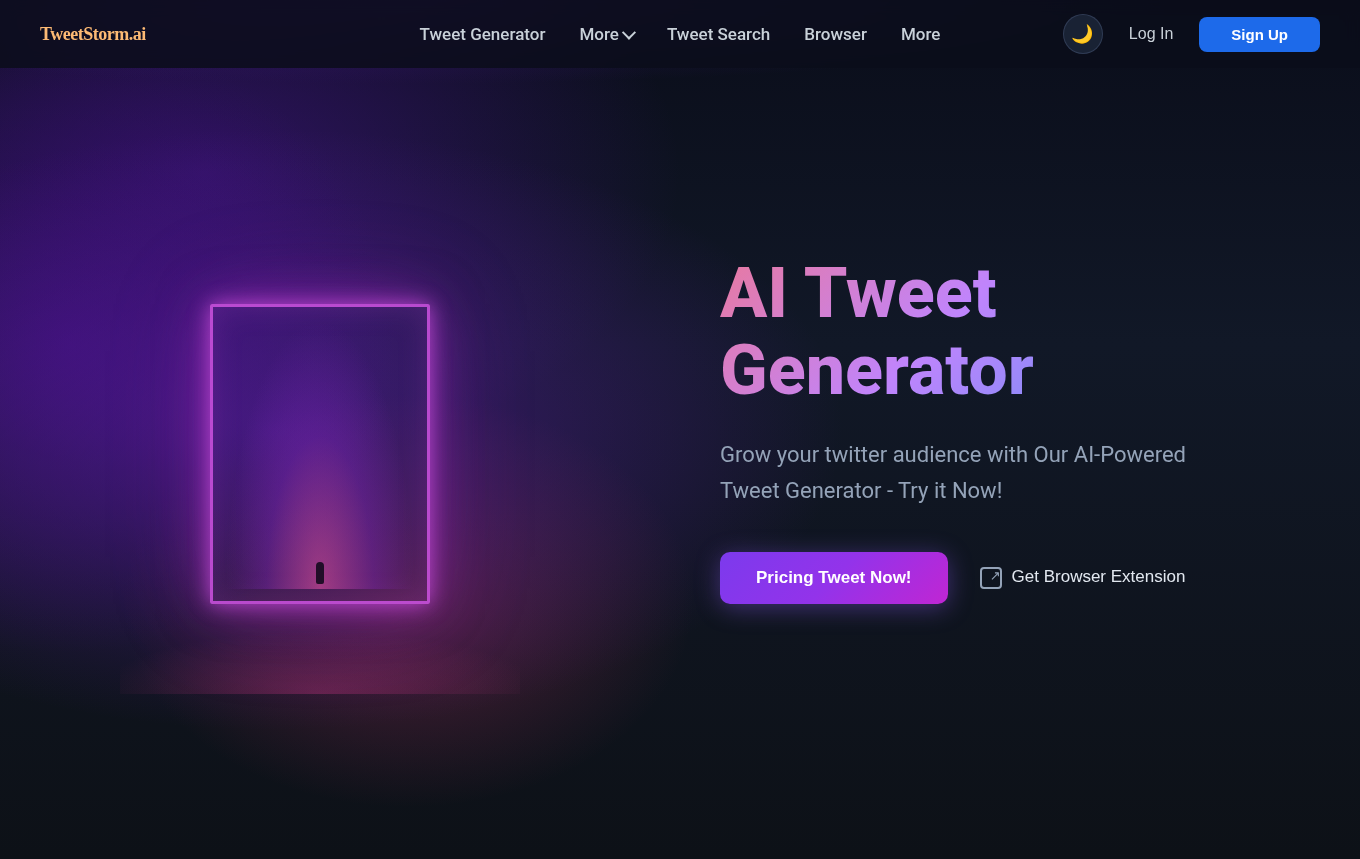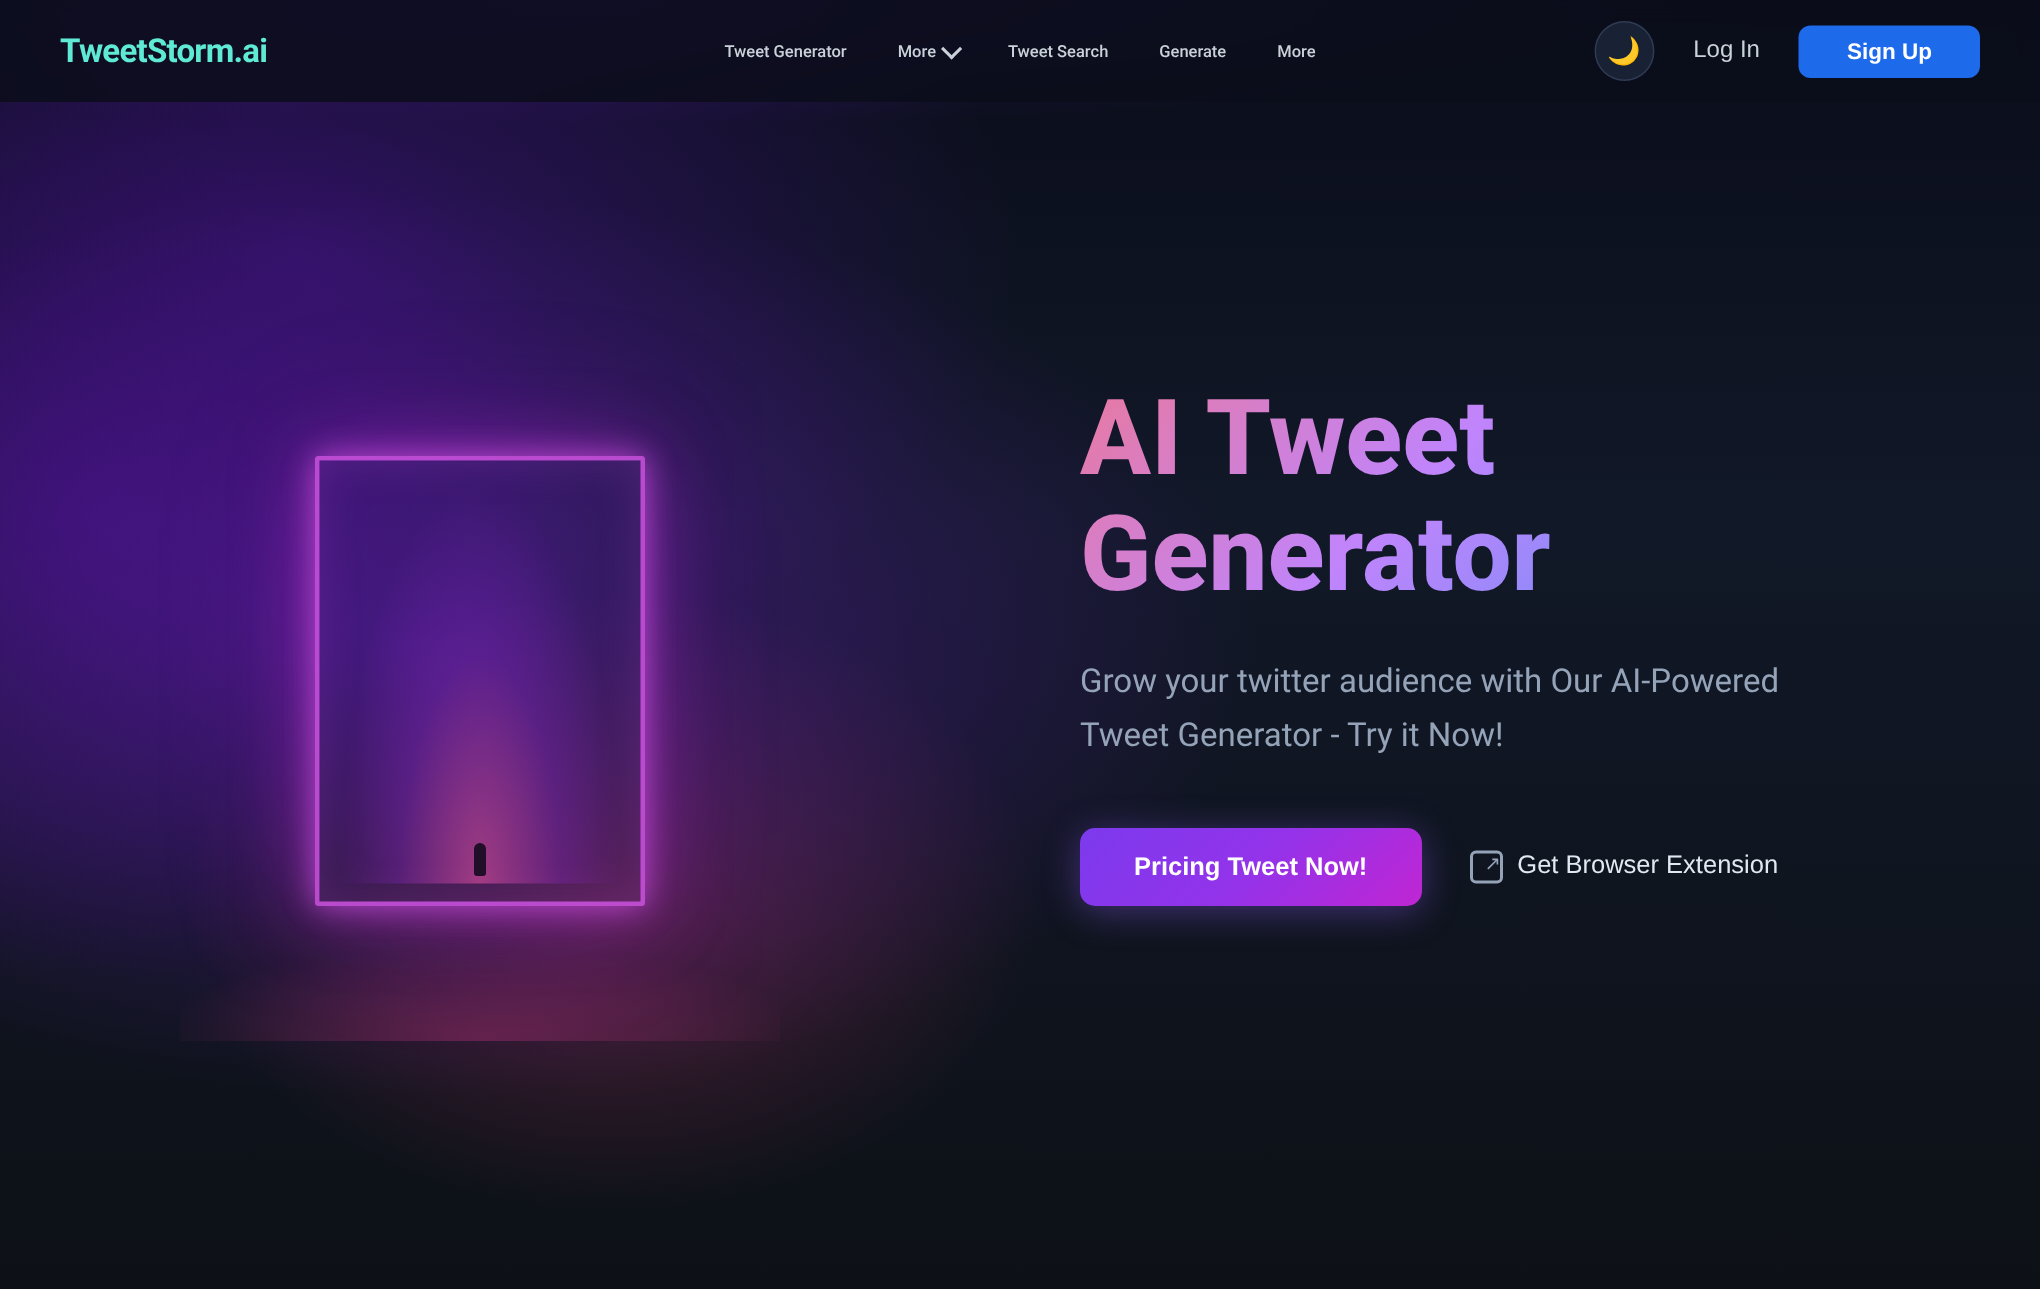--- a/index.html
+++ b/index.html
@@ -101,41 +101,42 @@
       z-index: 10;
       display: flex;
       align-items: center;
       padding: 0 40px;
       height: 68px;
       background: rgba(10, 13, 26, 0.85);
       backdrop-filter: blur(8px);
     }
 
     .nav-logo {
-      font-size: 22px;
+      font-size: 18px;
       font-weight: 700;
-      color: #5eead4;
+      color: #fdba74;
       letter-spacing: -0.5px;
       white-space: nowrap;
       margin-right: auto;
+      font-family: Liberation Serif, serif;
     }
 
     .nav-links {
       display: flex;
       align-items: center;
       gap: 6px;
       position: absolute;
       left: 50%;
       transform: translateX(-50%);
     }
 
     .nav-link {
       color: #c9d1d9;
       text-decoration: none;
-      font-size: 11px;
+      font-size: 17px;
       font-weight: 500;
       padding: 8px 14px;
       border-radius: 6px;
       cursor: pointer;
       display: flex;
       align-items: center;
       gap: 4px;
       transition: color 0.2s;
     }
 
@@ -291,21 +292,21 @@
 <nav>
   <div class="nav-logo">TweetStorm.ai</div>
 
   <div class="nav-links">
     <a class="nav-link">Tweet Generator</a>
     <a class="nav-link">
       <span>More</span>
       <span class="chevron-icon"></span>
     </a>
     <a class="nav-link">Tweet Search</a>
-    <a class="nav-link">Generate</a>
+    <a class="nav-link">Browser</a>
     <a class="nav-link">More</a>
   </div>
 
   <div class="nav-actions">
     <button class="theme-toggle">🌙</button>
     <button class="btn-login">Log In</button>
     <button class="btn-signup">Sign Up</button>
   </div>
 </nav>
 

